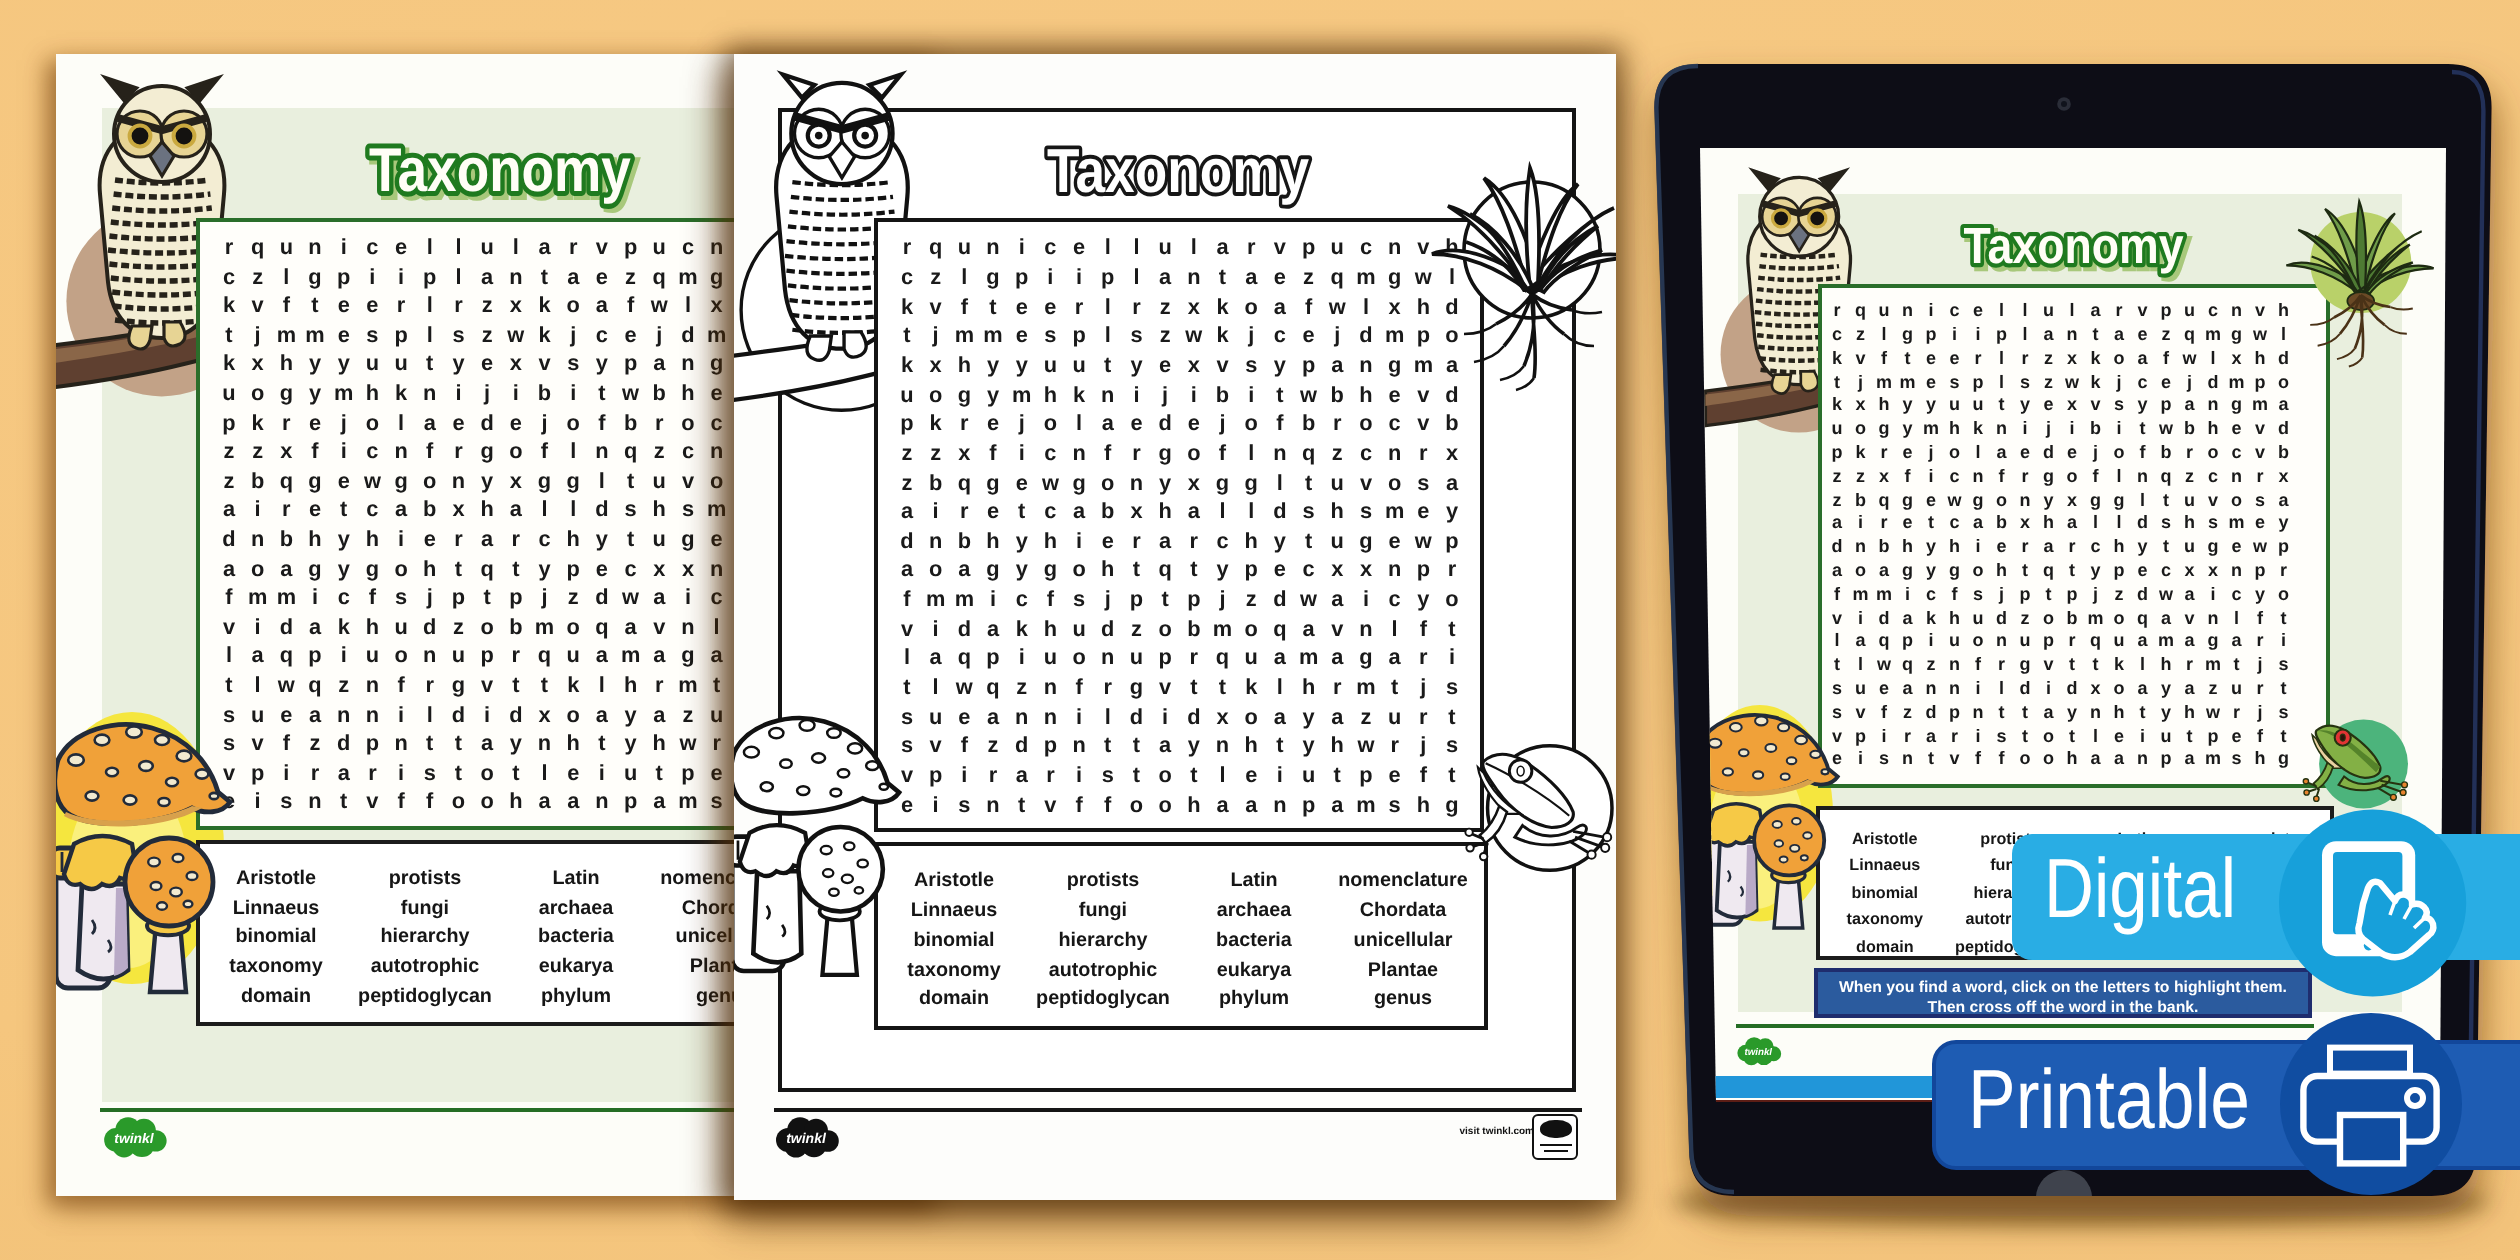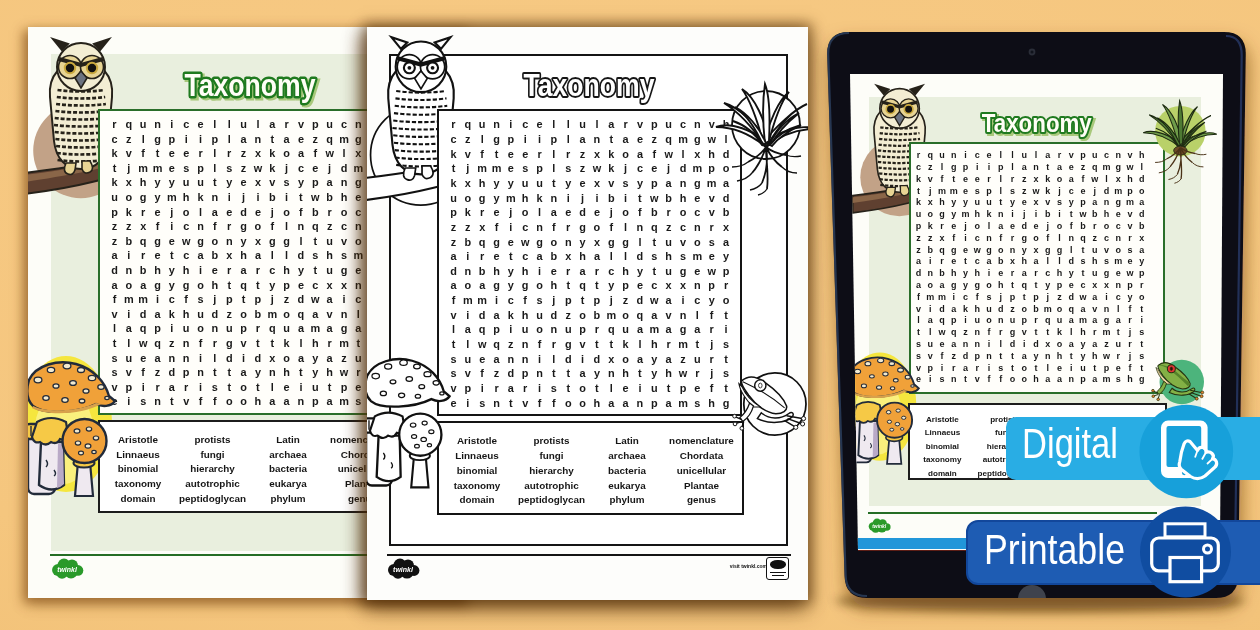--- a/index.html
+++ b/index.html
@@ -1661,20 +1661,21 @@
       <div style="position:absolute;left:178.1px;top:340.9px;width:80.6px;text-align:center;font:bold 8.1px 'Liberation Sans',sans-serif;color:#161616">Latin</div>
       <div style="position:absolute;left:178.1px;top:354.4px;width:80.6px;text-align:center;font:bold 8.1px 'Liberation Sans',sans-serif;color:#161616">archaea</div>
       <div style="position:absolute;left:178.1px;top:367.9px;width:80.6px;text-align:center;font:bold 8.1px 'Liberation Sans',sans-serif;color:#161616">bacteria</div>
       <div style="position:absolute;left:178.1px;top:381.4px;width:80.6px;text-align:center;font:bold 8.1px 'Liberation Sans',sans-serif;color:#161616">eukarya</div>
       <div style="position:absolute;left:178.1px;top:394.9px;width:80.6px;text-align:center;font:bold 8.1px 'Liberation Sans',sans-serif;color:#161616">phylum</div>
       <div style="position:absolute;left:240.7px;top:340.9px;width:80.6px;text-align:center;font:bold 8.1px 'Liberation Sans',sans-serif;color:#161616">nomenclature</div>
       <div style="position:absolute;left:240.7px;top:354.4px;width:80.6px;text-align:center;font:bold 8.1px 'Liberation Sans',sans-serif;color:#161616">Chordata</div>
       <div style="position:absolute;left:240.7px;top:367.9px;width:80.6px;text-align:center;font:bold 8.1px 'Liberation Sans',sans-serif;color:#161616">unicellular</div>
       <div style="position:absolute;left:240.7px;top:381.4px;width:80.6px;text-align:center;font:bold 8.1px 'Liberation Sans',sans-serif;color:#161616">Plantae</div>
       <div style="position:absolute;left:240.7px;top:394.9px;width:80.6px;text-align:center;font:bold 8.1px 'Liberation Sans',sans-serif;color:#161616">genus</div>
+      <div style="position:absolute;left:56.7px;top:410.4px;width:249.6px;height:24.7px;background:#2b5b9e;border:2px solid #1f2d6e;box-sizing:border-box;color:#fff;font:bold 7.9px 'Liberation Sans',sans-serif;text-align:center;line-height:9.8px;padding-top:2.5px">When you find a word, click on the letters to highlight them.<br>Then cross off the word in the bank.</div>
       <div style="position:absolute;left:18px;top:438px;width:289px;height:1.8px;background:#256d25"></div>
       <svg style="position:absolute;left:18px;top:444px;width:23px;height:15px;overflow:visible" viewBox="0 0 33 21">
         <g fill="#2a9a2a">
           <circle cx="7" cy="12" r="6"></circle>
           <circle cx="13" cy="7" r="6.4"></circle>
           <circle cx="21" cy="7.4" r="6"></circle>
           <circle cx="27" cy="12.5" r="5.4"></circle>
           <circle cx="20" cy="14" r="6.6"></circle>
           <circle cx="11" cy="15" r="5.8"></circle>
         </g>

